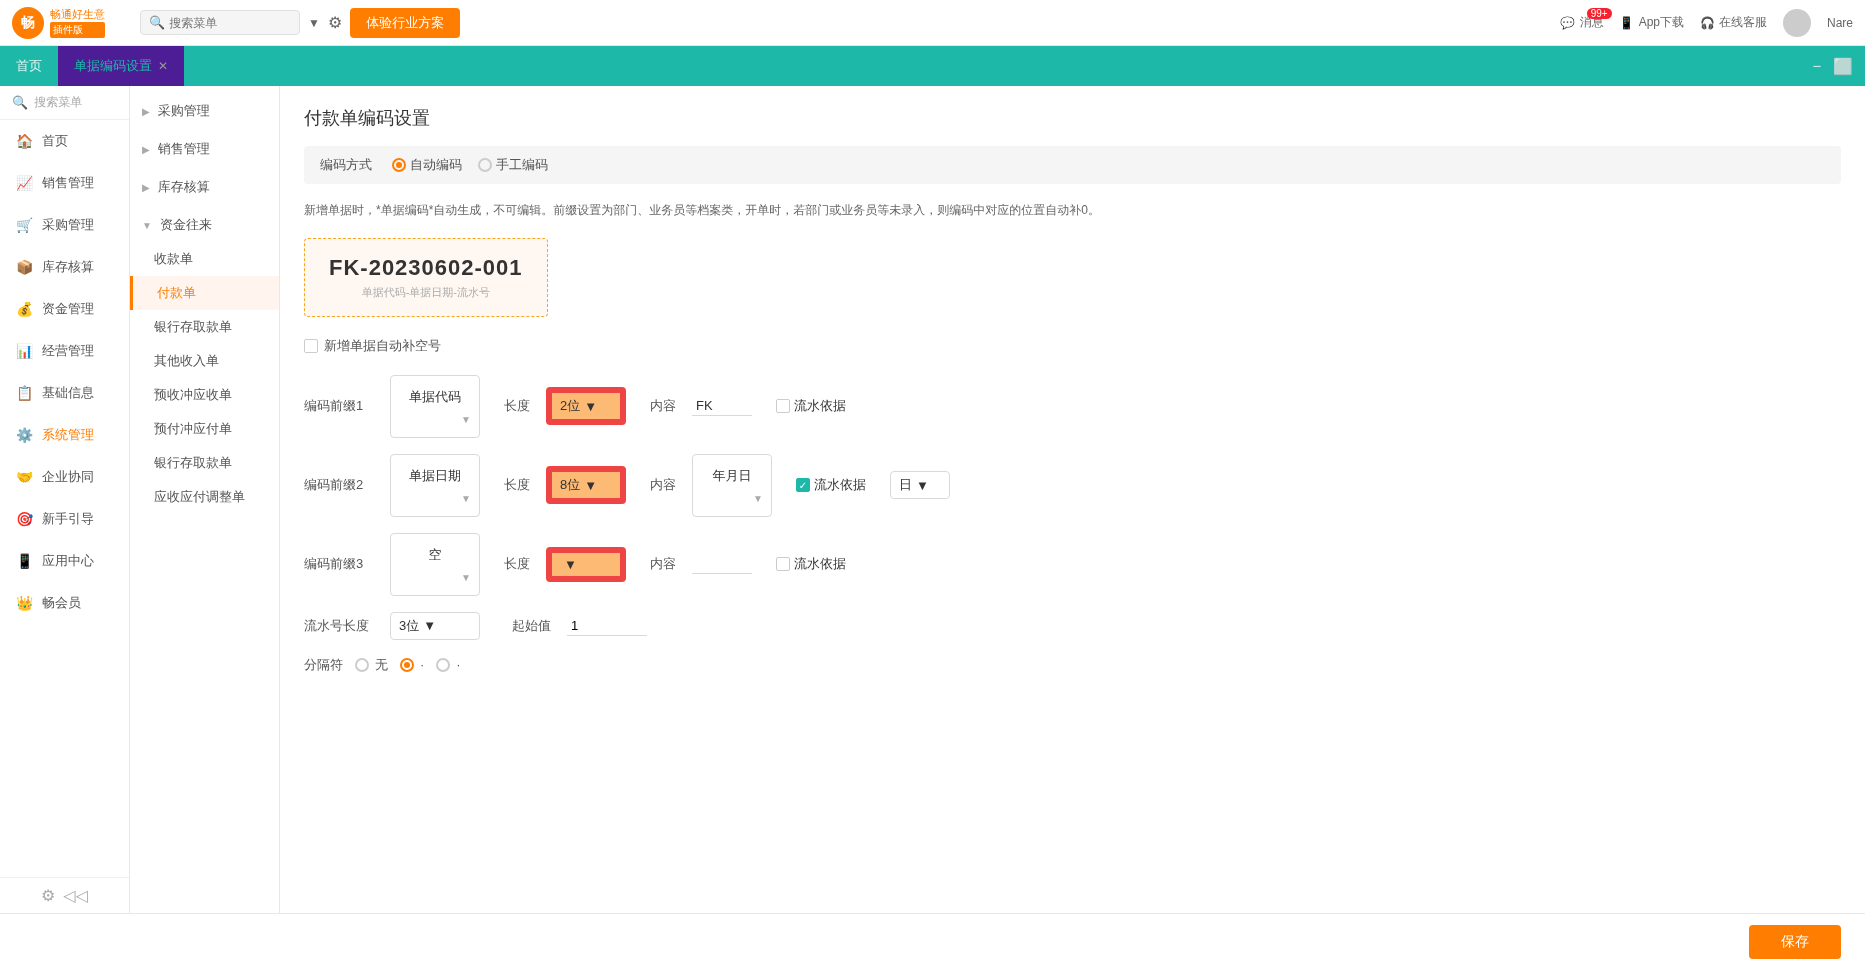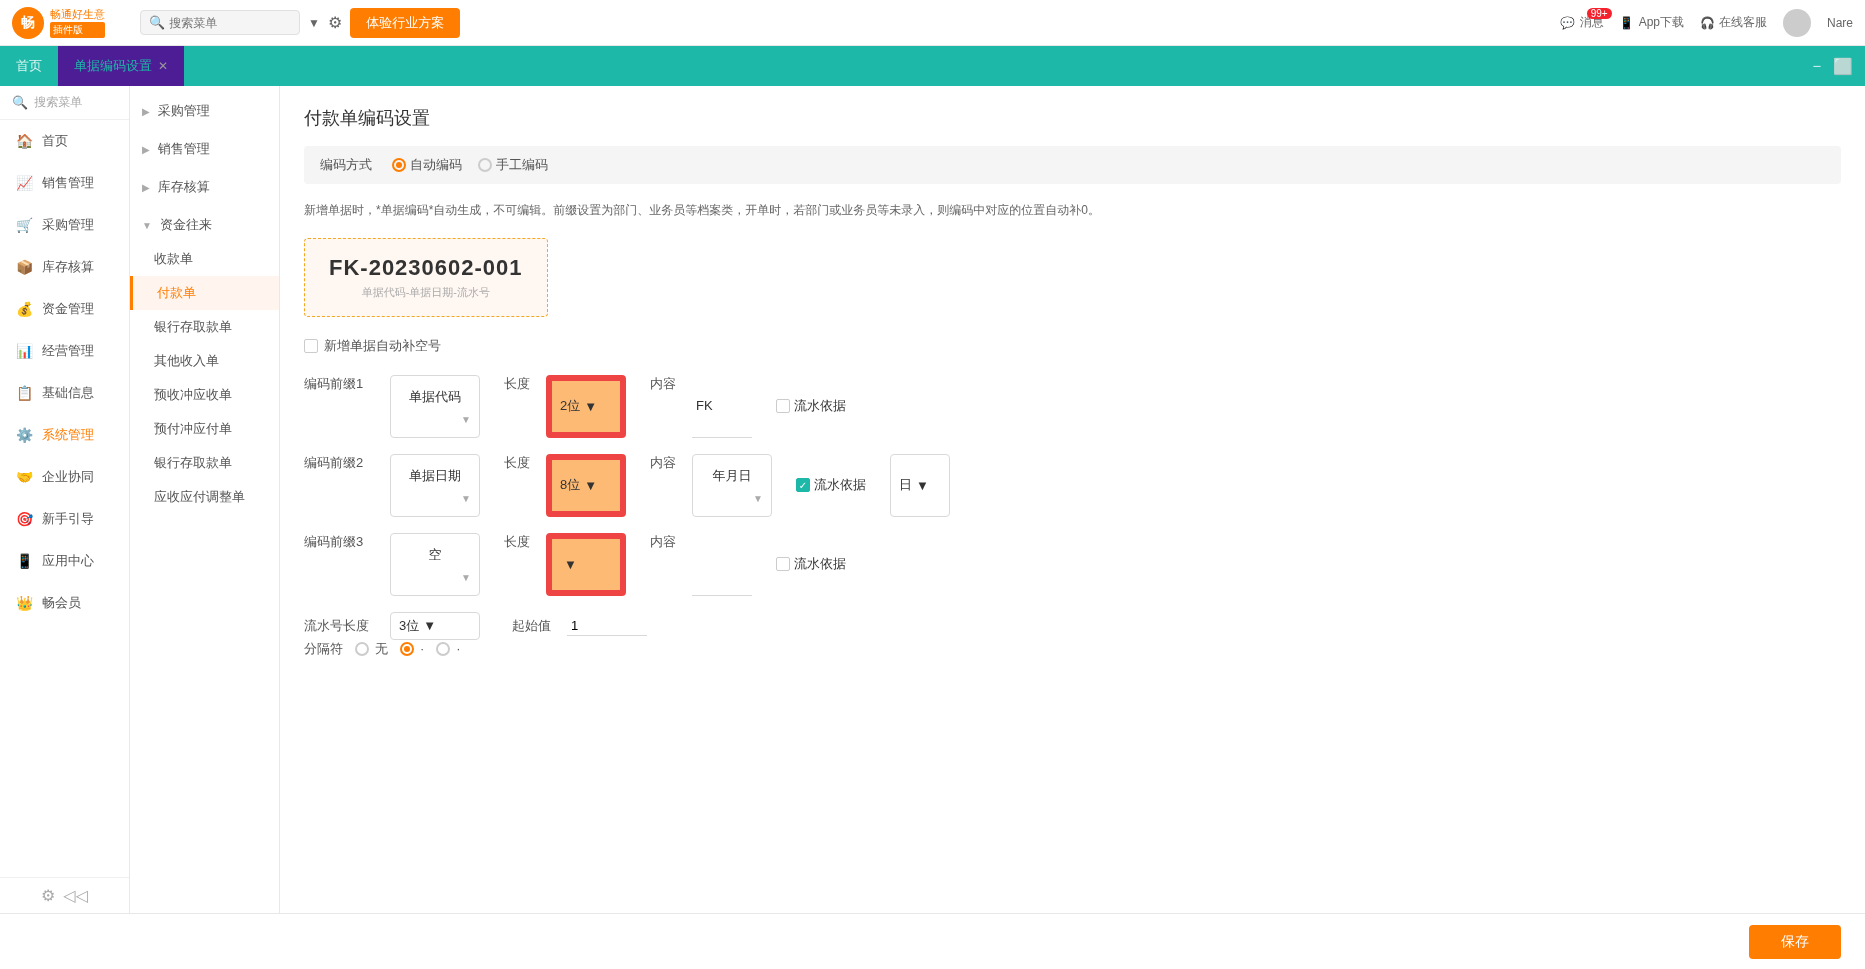--- a/index.html
+++ b/index.html
@@ -70,36 +70,36 @@
     
     .code-preview { display: inline-block; border: 1.5px dashed #f5a623; background: #fff8f2; border-radius: 4px; padding: 16px 24px; margin-bottom: 20px; }
     .code-preview-main { font-size: 22px; font-weight: bold; color: #333; letter-spacing: 1px; }
     .code-preview-sub { font-size: 11px; color: #aaa; text-align: center; margin-top: 4px; }
 
     
     .checkbox-row { display: flex; align-items: center; gap: 6px; margin-bottom: 20px; font-size: 13px; color: #555; }
     .checkbox-box { width: 14px; height: 14px; border: 1px solid #ccc; border-radius: 2px; display: flex; align-items: center; justify-content: center; cursor: pointer; }
 
     
-    .config-row { display: flex; gap: 16px; margin-bottom: 16px; }
+    .config-row { display: flex; align-items: center; gap: 16px; margin-bottom: 16px; }
     .config-label { font-size: 13px; color: #555; width: 70px; flex-shrink: 0; }
     .config-select { display: flex; align-items: center; border: 1px solid #d9d9d9; border-radius: 4px; padding: 12px 8px; background: #fff; cursor: pointer; gap: 8px; font-size: 13px; color: #333; min-width: 90px; flex-direction: column; }
     .config-select .arrow { color: #aaa; font-size: 10px; margin-left: auto; }
     .config-length-label { font-size: 13px; color: #555; margin-left: 8px; }
     .config-length-select { display: flex; align-items: center; border: 6px solid #ef4444; border-radius: 4px; padding: 4px 8px; background: #fdba74; cursor: pointer; gap: 4px; font-size: 13px; color: #333; min-width: 80px; }
     .config-length-placeholder { color: #bbb; }
     .config-content-label { font-size: 13px; color: #555; margin-left: 8px; }
     .config-content-input { border: none; border-bottom: 1px solid #d9d9d9; outline: none; font-size: 13px; color: #333; padding: 2px 4px; width: 60px; background: transparent; }
     .flow-checkbox { display: flex; align-items: center; gap: 4px; margin-left: 8px; }
     .flow-checkbox-box { width: 14px; height: 14px; border: 1px solid #ccc; border-radius: 2px; display: flex; align-items: center; justify-content: center; cursor: pointer; }
     .flow-checkbox-box.checked { background: #1eb8a8; border-color: #1eb8a8; color: white; font-size: 10px; }
     .flow-day-select { display: flex; align-items: center; border: 1px solid #d9d9d9; border-radius: 4px; padding: 4px 8px; background: #fff; cursor: pointer; gap: 4px; font-size: 13px; color: #333; min-width: 60px; margin-left: 8px; }
 
     
-    .serial-row { display: flex; align-items: center; gap: 16px; }
+    .serial-row { display: flex; align-items: center; gap: 16px; margin-bottom: 16px; }
     .serial-label { font-size: 13px; color: #555; width: 70px; }
     .serial-select { display: flex; align-items: center; border: 1px solid #d9d9d9; border-radius: 4px; padding: 4px 8px; background: #fff; cursor: pointer; gap: 4px; font-size: 13px; color: #333; min-width: 90px; }
     .start-label { font-size: 13px; color: #555; margin-left: 16px; }
     .start-input { border: none; border-bottom: 1px solid #d9d9d9; outline: none; font-size: 13px; padding: 2px 4px; width: 80px; }
 
     
     .separator-row { display: flex; align-items: center; gap: 12px; margin-bottom: 20px; }
     .sep-label { font-size: 13px; color: #555; }
     .sep-radio { display: flex; align-items: center; gap: 4px; cursor: pointer; font-size: 13px; color: #555; }
     .sep-radio-dot { width: 14px; height: 14px; border-radius: 50%; border: 2px solid #ccc; display: flex; align-items: center; justify-content: center; }

